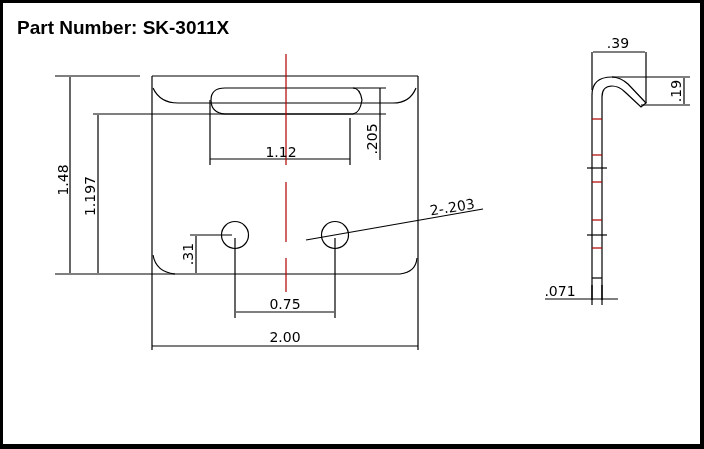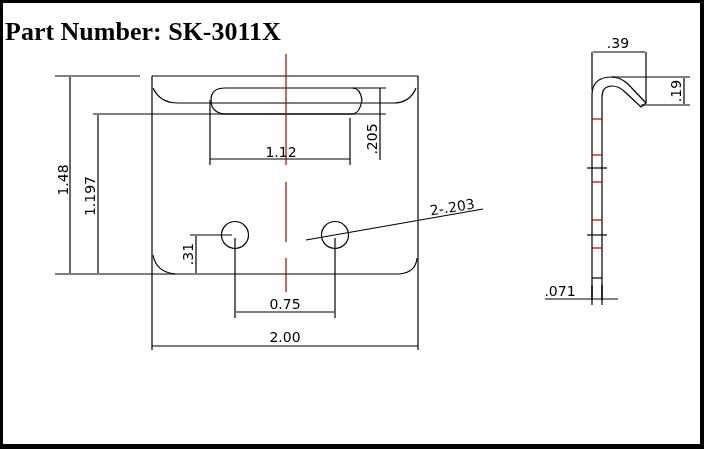--- a/index.html
+++ b/index.html
@@ -3,22 +3,22 @@
   <meta charset="utf-8">
   <style>
     html, body { margin: 0; padding: 0; background: #fff; }
     body { width: 704px; height: 449px; overflow: hidden; position: relative; }
     .frame {
       position: absolute; left: 0; top: 0; width: 704px; height: 449px;
       box-sizing: border-box; border-left: 3px solid #000; border-top: 3px solid #000;
       border-right: 4px solid #000; border-bottom: 5px solid #000; background: #fff;
     }
     .title {
-      position: absolute; left: 5px; top: 17px;
-      font-family: Liberation Serif, serif; font-weight: bold; font-size: 26px;
+      position: absolute; left: 17px; top: 17px;
+      font-family: Liberation Sans, sans-serif; font-weight: bold; font-size: 19px;
       color: #000; letter-spacing: 0px;
     }
     svg { position: absolute; left: 0; top: 0; }
     .dim { font-family: "DejaVu Sans", sans-serif; font-size: 14px; fill: #000; }
   </style>
 </head>
 <body>
 
 <div class="frame"></div>
 <div class="title">Part Number: SK-3011X</div>

